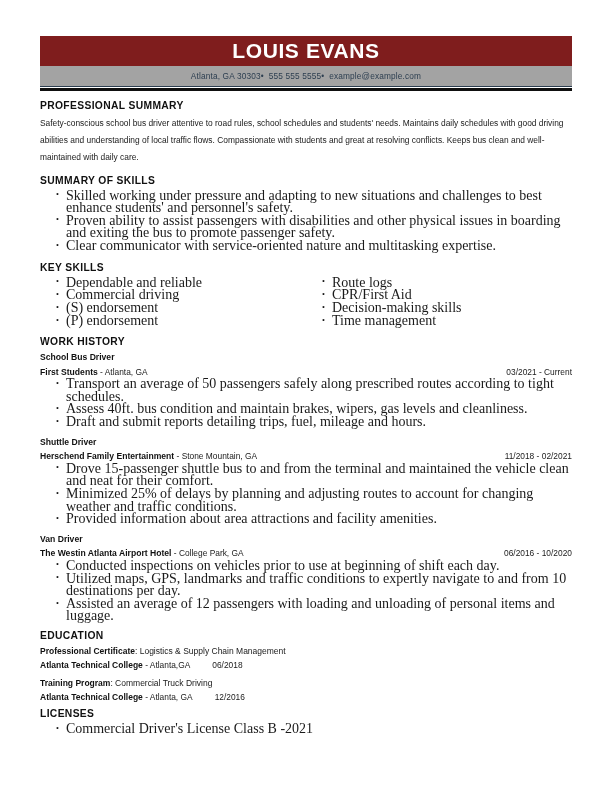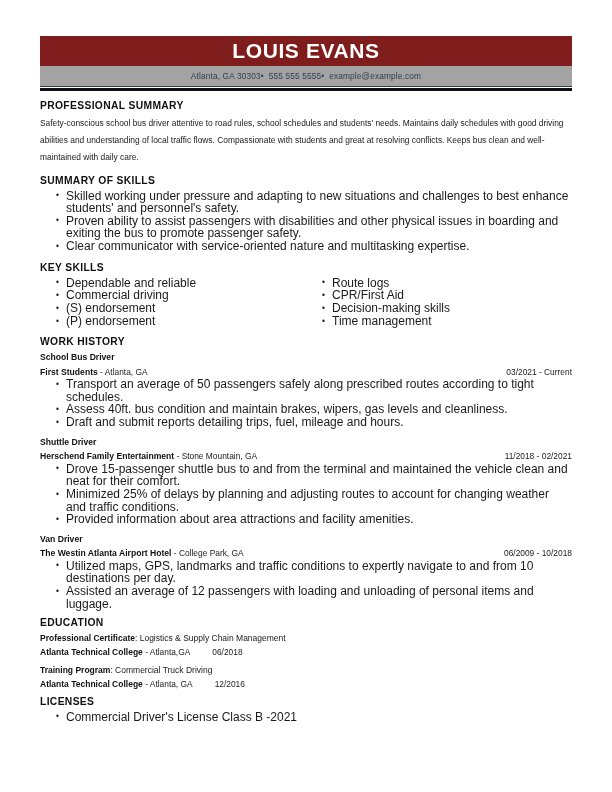--- a/index.html
+++ b/index.html
@@ -74,24 +74,25 @@
     color: #1a1a1a;
   }
 
   ul.bullets {
     margin: 0;
     padding: 0 0 0 26px;
     list-style: none;
   }
   ul.bullets li {
     position: relative;
-    font-size: 12px;
+    font-size: 14px;
     line-height: 12.4px;
     color: #1a1a1a;
     margin-bottom: 0.5px;
+    font-family: Liberation Serif, serif;
   }
   ul.bullets li::before {
     content: "\2022";
     position: absolute;
     left: -10px;
     top: -0.5px;
     font-size: 8.4px;
     color: #1a1a1a;
   }
 
@@ -250,23 +251,24 @@
         <li>Provided information about area attractions and facility amenities.</li>
       </ul>
     </div>
 
     <div class="job-block">
       <div class="job-title">Van Driver</div>
       <div class="job-line">
         <div>
           <span class="job-company">The Westin Atlanta Airport Hotel</span><span class="job-location"> - College Park, GA</span>
         </div>
-        <div class="job-dates">06/2009 - 10/2018</div>
+        <div class="job-dates">06/2016 - 10/2020</div>
       </div>
       <ul class="bullets">
+        <li>Conducted inspections on vehicles prior to use at beginning of shift each day.</li>
         <li>Utilized maps, GPS, landmarks and traffic conditions to expertly navigate to and from 10 destinations per day.</li>
         <li>Assisted an average of 12 passengers with loading and unloading of personal items and luggage.</li>
       </ul>
     </div>
   </div>
 
   <div class="section section-education">
     <div class="section-title">EDUCATION</div>
 
     <div class="edu-entry">

